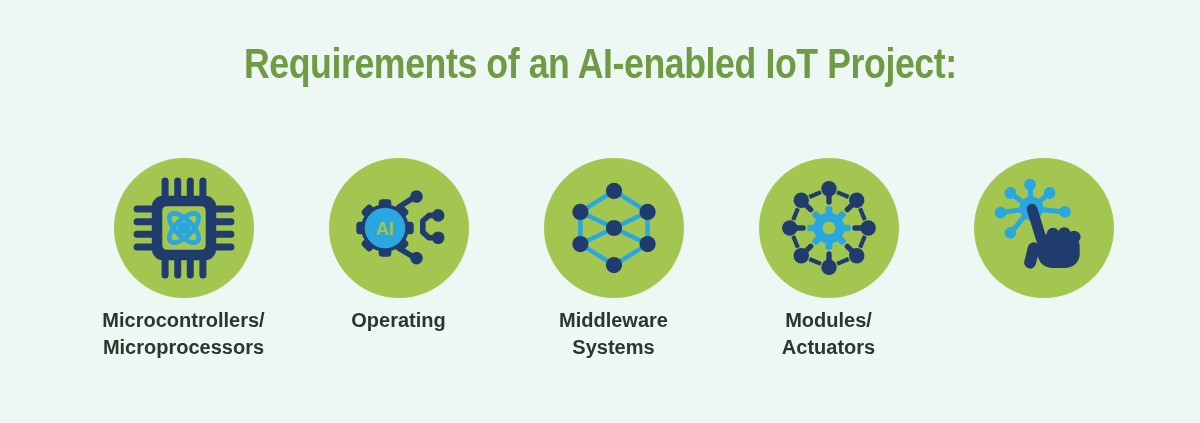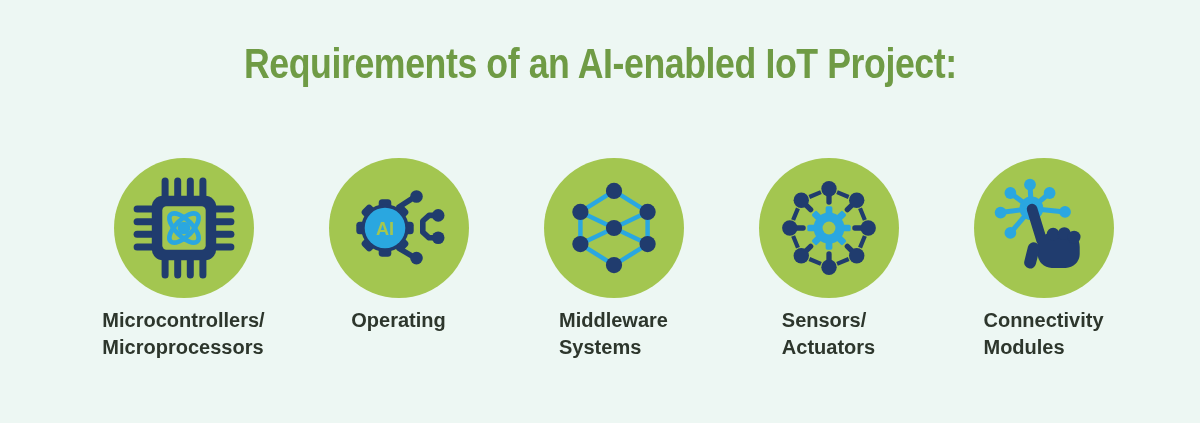--- a/index.html
+++ b/index.html
@@ -17,21 +17,21 @@
   .items-row{position:absolute;top:158px;left:76px;display:flex;}
   .item{width:215px;display:flex;flex-direction:column;align-items:center;}
   .circle{
     width:140px;height:140px;border-radius:50%;
     background:var(--circle-green,#a3c650);
     display:flex;align-items:center;justify-content:flex-start;
   }
   .circle svg{width:140px;height:140px;display:block;}
   .item-label{
     margin-top:9px;font-size:20px;font-weight:bold;line-height:27px;
-    color:var(--label-text,#2d362c);white-space:pre-line;
+    color:var(--label-text,#2d362c);text-align:center;white-space:pre-line;
   }
   
   .n{fill:var(--navy,#203c6e);}
   .b{fill:var(--light-blue,#2aa7e0);}
   .g{fill:var(--circle-green,#a3c650);}
   .sb{stroke:var(--light-blue,#2aa7e0);fill:none;}
   .sn{stroke:var(--navy,#203c6e);fill:none;}
   .ai-text{fill:var(--circle-green,#a3c650);font-family:"Liberation Sans",sans-serif;font-weight:bold;font-size:13px;}
 </style>
 </head>
@@ -172,21 +172,21 @@
             <rect x="47.6" y="34.5" width="4.8" height="7" rx="1.2" transform="rotate(135 50 50)"></rect>
             <rect x="47.6" y="34.5" width="4.8" height="7" rx="1.2" transform="rotate(180 50 50)"></rect>
             <rect x="47.6" y="34.5" width="4.8" height="7" rx="1.2" transform="rotate(225 50 50)"></rect>
             <rect x="47.6" y="34.5" width="4.8" height="7" rx="1.2" transform="rotate(270 50 50)"></rect>
             <rect x="47.6" y="34.5" width="4.8" height="7" rx="1.2" transform="rotate(315 50 50)"></rect>
             <circle cx="50" cy="50" r="11"></circle>
           </g>
           <circle class="g" cx="50" cy="50" r="4.6"></circle>
         </svg>
       </div>
-      <div class="item-label">Sensors/
+      <div class="item-label">Modules/
 Actuators</div>
     </div>
 
     <div class="item">
       <div class="circle">
         <svg viewBox="0 0 100 100">
           <g class="sb" stroke-width="3.6">
             <line x1="41" y1="36" x2="40" y2="19"></line>
             <line x1="41" y1="36" x2="54" y2="25"></line>
             <line x1="41" y1="36" x2="65" y2="38.5"></line>
@@ -206,18 +206,16 @@
           <g class="n">
             <rect x="-3.8" y="-3.8" width="7.6" height="31" rx="3.8" transform="translate(41.5,36.5) rotate(-17)"></rect>
             <rect x="45.5" y="53.5" width="30" height="25" rx="10"></rect>
             <circle cx="56.5" cy="54.5" r="4.6"></circle>
             <circle cx="64.5" cy="54" r="4.6"></circle>
             <circle cx="71.5" cy="56.5" r="4.6"></circle>
             <rect x="37" y="60" width="8.5" height="19" rx="4.2" transform="rotate(14 41 70)"></rect>
           </g>
         </svg>
       </div>
-      <div class="item-label">Connectivity
-Modules</div>
     </div>
 
   </div>
 </div>
 
 </body></html>

